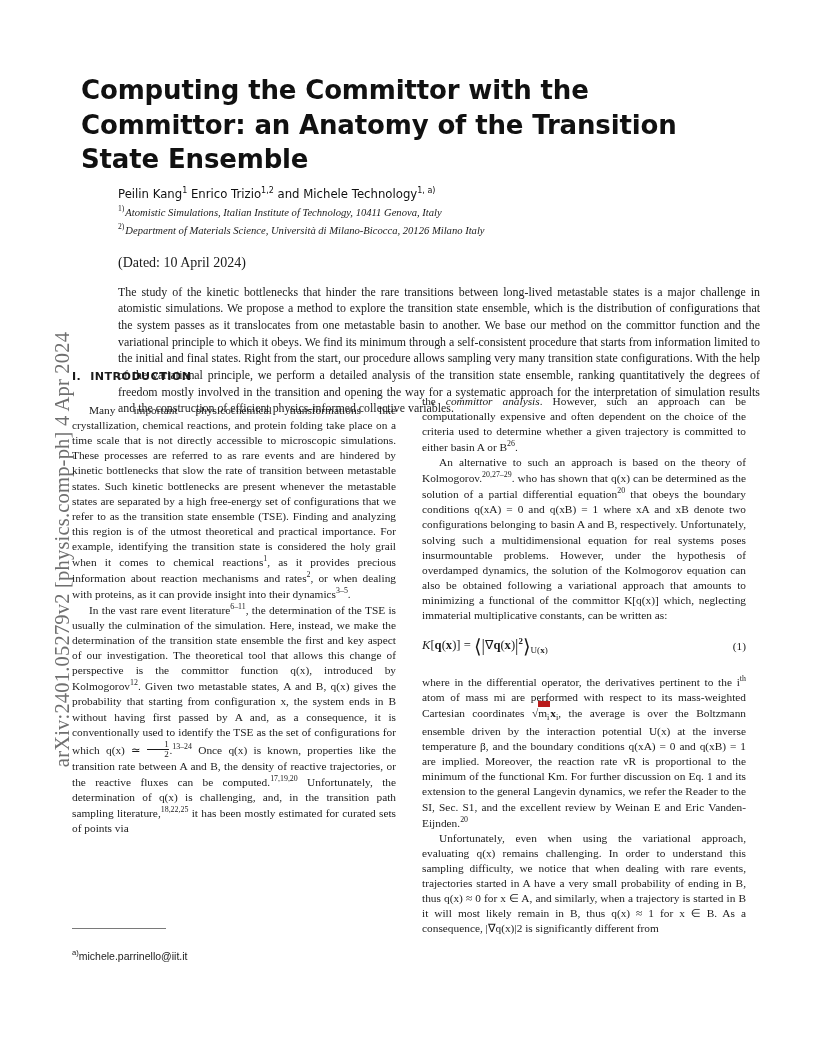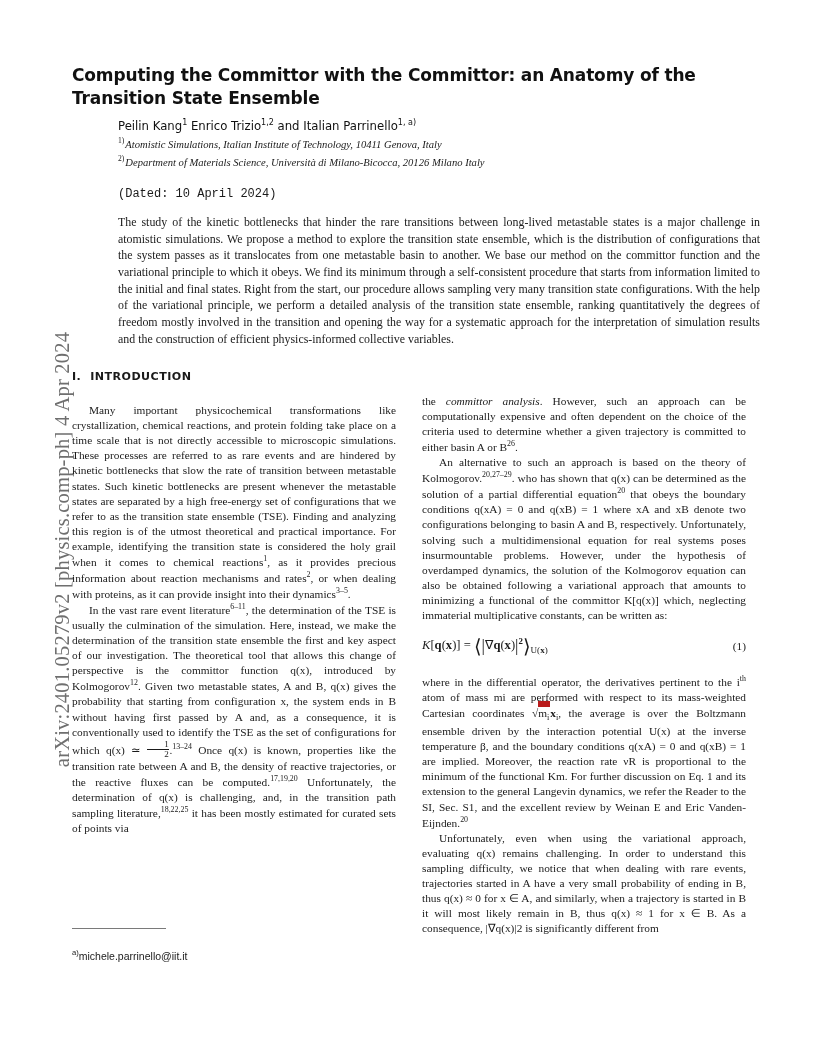--- a/index.html
+++ b/index.html
@@ -37,25 +37,25 @@
     position: absolute;
     left: 72px;
     top: 0;
     width: 688px;
     height: 1056px;
   }
 
   
   #title {
     font-family: "DejaVu Sans", sans-serif;
-    font-size: 17px;
+    font-size: 26px;
     font-weight: bold;
     line-height: 1.33;
     letter-spacing: -0.15px;
-    margin: 0;
+    margin: 9px;
     padding-top: 64px;
     color: #111;
   }
 
   
   #authors-block {
     margin-left: 46px;
     margin-top: 9px;
   }
   #author-line {
@@ -72,22 +72,22 @@
     line-height: 1.45;
     margin-top: 1px;
     color: #1a1a1a;
   }
   .affil sup {
     font-style: normal;
     font-size: 7.6px;
     padding-right: 1px;
   }
   #dated {
-    font-family: Liberation Mono, monospace;
-    font-size: 12px;
+    font-family: Liberation Serif, serif;
+    font-size: 14px;
     margin-top: 17px;
     color: #1a1a1a;
   }
 
   
   #abstract {
     margin-left: 46px;
     margin-top: 13px;
     width: 642px;
     font-family: "Liberation Serif", serif;
@@ -206,21 +206,21 @@
 
 <div id="arxiv-stamp">arXiv:2401.05279v2  [physics.comp-ph]  4 Apr 2024</div>
 
 <div id="page">
 
   <h1 id="title">Computing the Committor with the Committor: an Anatomy of the Transition State Ensemble</h1>
 
   <div id="authors-block">
 
     <div id="author-line">
-      <span>Peilin Kang</span><sup>1</sup><span>&nbsp;</span><span>Enrico Trizio</span><sup>1,2</sup><span>&nbsp;and&nbsp;</span><span>Italian Parrinello</span><sup>1, a)</sup>
+      <span>Peilin Kang</span><sup>1</sup><span>&nbsp;</span><span>Enrico Trizio</span><sup>1,2</sup><span>&nbsp;and&nbsp;</span><span>Michele Technology</span><sup>1, a)</sup>
     </div>
 
     <div class="affil">
       <sup>1)</sup><span>Atomistic Simulations, Italian Institute of Technology, 10411 Genova, Italy</span>
     </div>
 
     <div class="affil">
       <sup>2)</sup><span>Department of Materials Science, Università di Milano-Bicocca, 20126 Milano Italy</span>
     </div>
 

